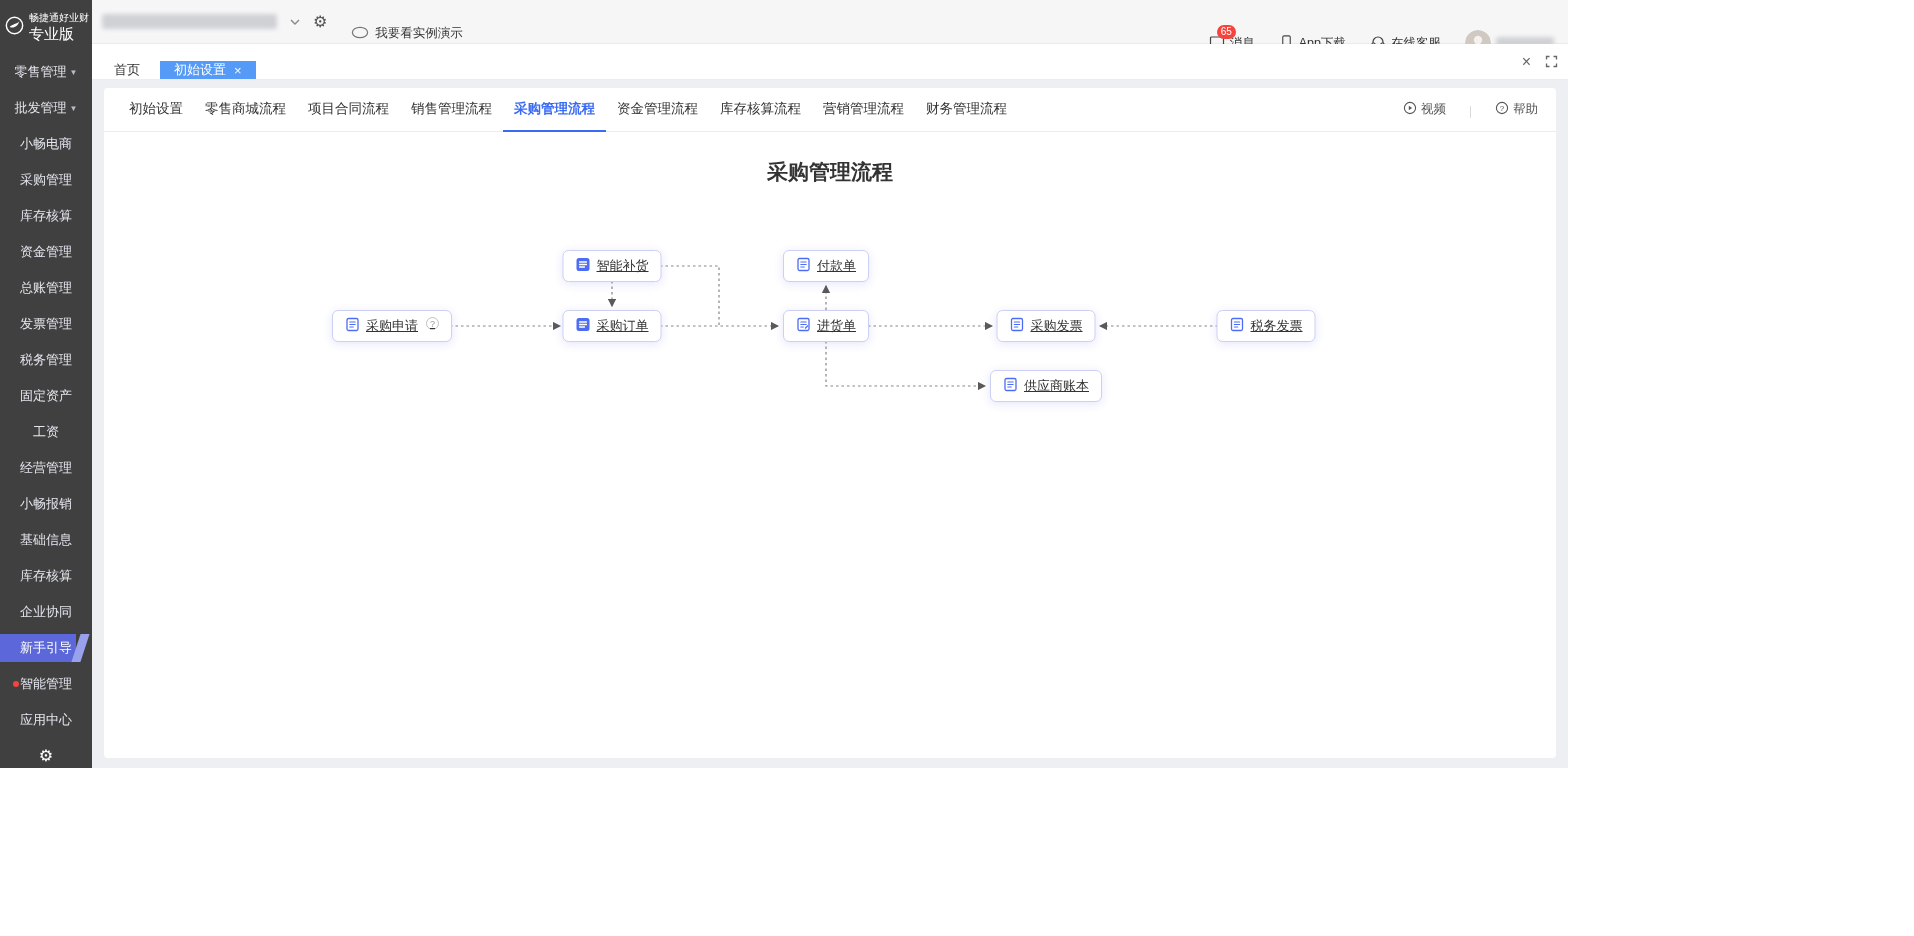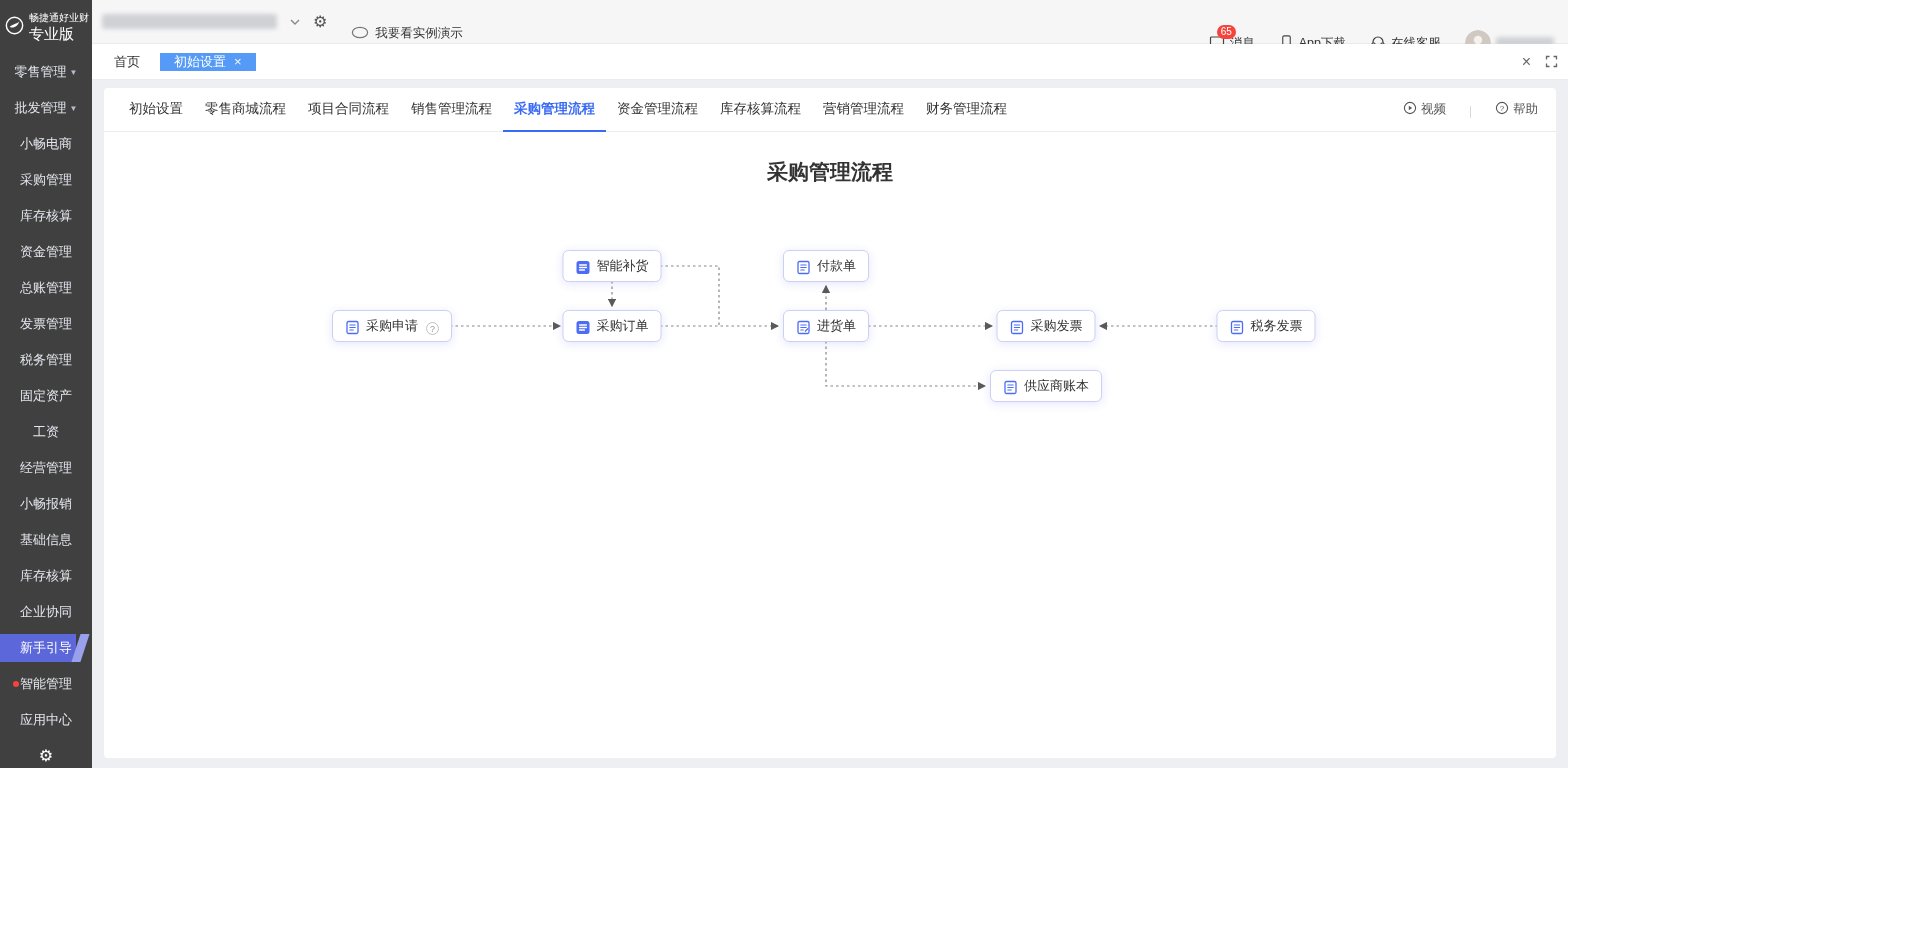--- a/index.html
+++ b/index.html
@@ -32,21 +32,21 @@
   .chev, .tb-gear { display:inline-flex; align-items:center; cursor:pointer; }
   .tb-gear { font-size:16px; color:#555; }
   .demo { display:flex; align-items:center; gap:6px; font-size:12.5px; color:#333; cursor:pointer; margin-left:12px;margin-top:24px; }
   .tb-right { display:flex; align-items:center; gap:24px; }
   .tb-item { display:flex; align-items:center; gap:5px; font-size:12.5px; color:#333; cursor:pointer;margin-top:43px; }
   .msg-wrap { position:relative; display:inline-flex; }
   .badge { position:absolute; top:-9px; left:8px; background:#f5433d; color:#fff; font-size:10px; height:14px; line-height:14px; padding:0 4px; border-radius:8px; }
   .avatar { width:26px; height:26px; border-radius:50%; overflow:hidden; display:inline-flex; }
   .name-blur { width:58px; height:13px; }
 
-  .tabrow { height:36px; background:#fff; display:flex; align-items:center; padding-left:8px; position:relative; border-bottom:1px solid #ececec; }
+  .tabrow { height:36px; background:#fff; display:flex; align-items:flex-end; padding-left:8px; position:relative; border-bottom:1px solid #ececec; }
   .tab { display:flex; align-items:center; padding:0 14px; font-size:13px; color:#333; cursor:pointer; }
   .tab.active { background:#549af6; color:#fff; gap:8px; margin-left:6px; }
   .tab-close { font-size:13px; opacity:.95; cursor:pointer; }
   .win-btns { position:absolute; right:10px; top:0; bottom:0; display:flex; align-items:center; gap:14px; }
   .win-close { font-size:16px; color:#666; cursor:pointer; line-height:1; }
   .win-full { display:inline-flex; cursor:pointer; }
 
   .content { position:absolute; left:0; right:0; top:80px; bottom:0; background:#edeff3; padding:8px 12px 10px; }
   .card { position:relative; background:#fff; border-radius:4px; width:1452px; height:670px; overflow:hidden; }
 
@@ -55,21 +55,21 @@
   .nav-tab { height:44px; display:flex; align-items:center; padding:0 11px; font-size:13.5px; color:#333; cursor:pointer; border-bottom:2px solid transparent; }
   .nav-tab.active { color:#3b6bf5; border-bottom-color:#3b6bf5; font-weight:bold; }
   .nav-right { display:flex; align-items:flex-end; gap:24px; font-size:12.5px; color:#555; }
   .nav-link { display:flex; align-items:center; gap:4px; cursor:pointer; }
   .vbar { width:1px; height:12px; background:#d8d8d8; }
 
   .flow-title { margin-top:26px; text-align:center; font-size:21px; font-weight:bold; color:#333; position:relative; z-index:1; }
 
   .flow { position:absolute; inset:0; pointer-events:none; }
   .connectors { position:absolute; left:0; top:0; }
-  .node { position:absolute; transform:translate(-50%,-50%); display:flex; align-items:flex-end; gap:6px; background:#fff; border:1px solid #ccd1f4; border-radius:6px; padding:6px 12px; font-size:13px; color:#333; box-shadow:0 2px 10px rgba(84,100,230,.16); white-space:nowrap; cursor:pointer; pointer-events:auto; }
+  .node { position:absolute; transform:translate(-50%,-50%); display:flex; align-items:flex-start; gap:6px; background:#fff; border:1px solid #ccd1f4; border-radius:6px; padding:6px 12px; font-size:13px; color:#333; box-shadow:0 2px 10px rgba(84,100,230,.16); white-space:nowrap; cursor:pointer; pointer-events:auto;text-decoration:underline; }
   .n-ic { display:inline-flex; }
   .q-icon { width:13px; height:13px; border:1px solid #c2c2c2; border-radius:50%; color:#999; font-size:9px; display:inline-flex; align-items:center; justify-content:center; margin-left:2px; }
 </style>
 </head>
 <body>
 
 <div class="app">
 
   <div class="sidebar">
     <div class="logo">

